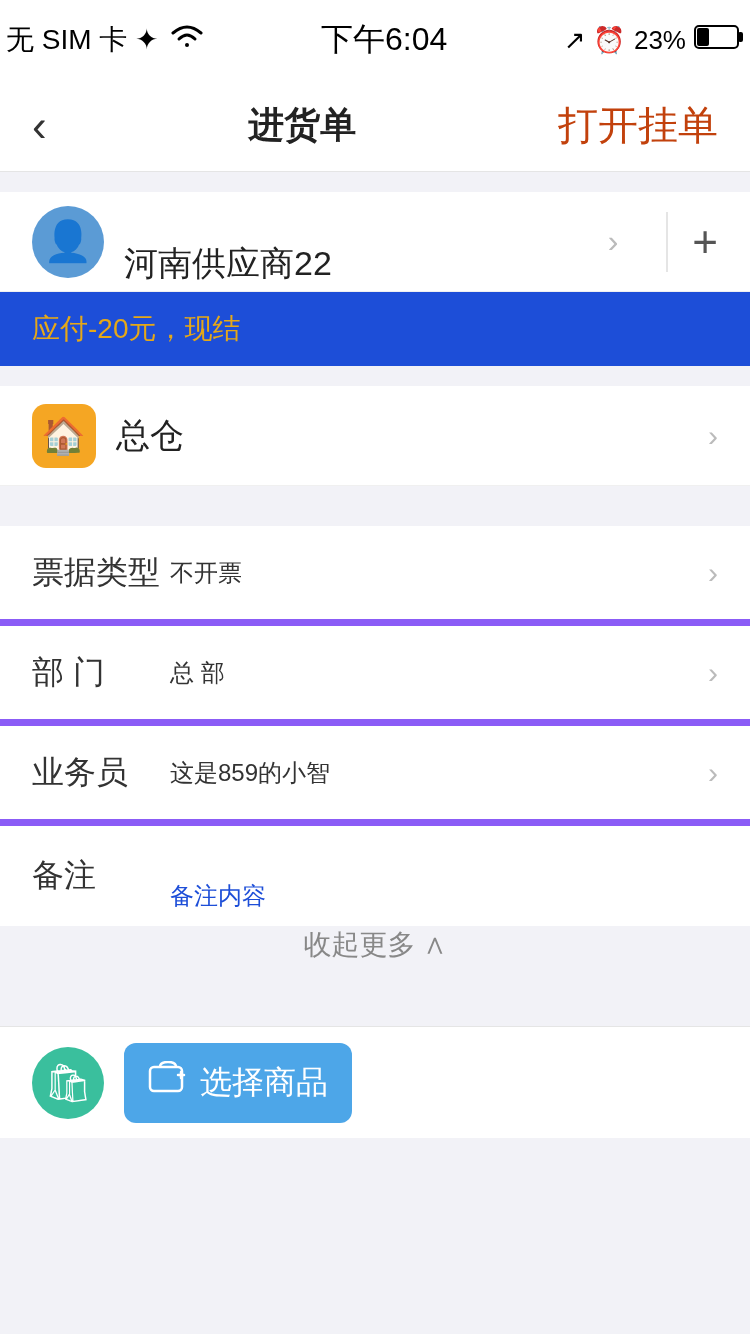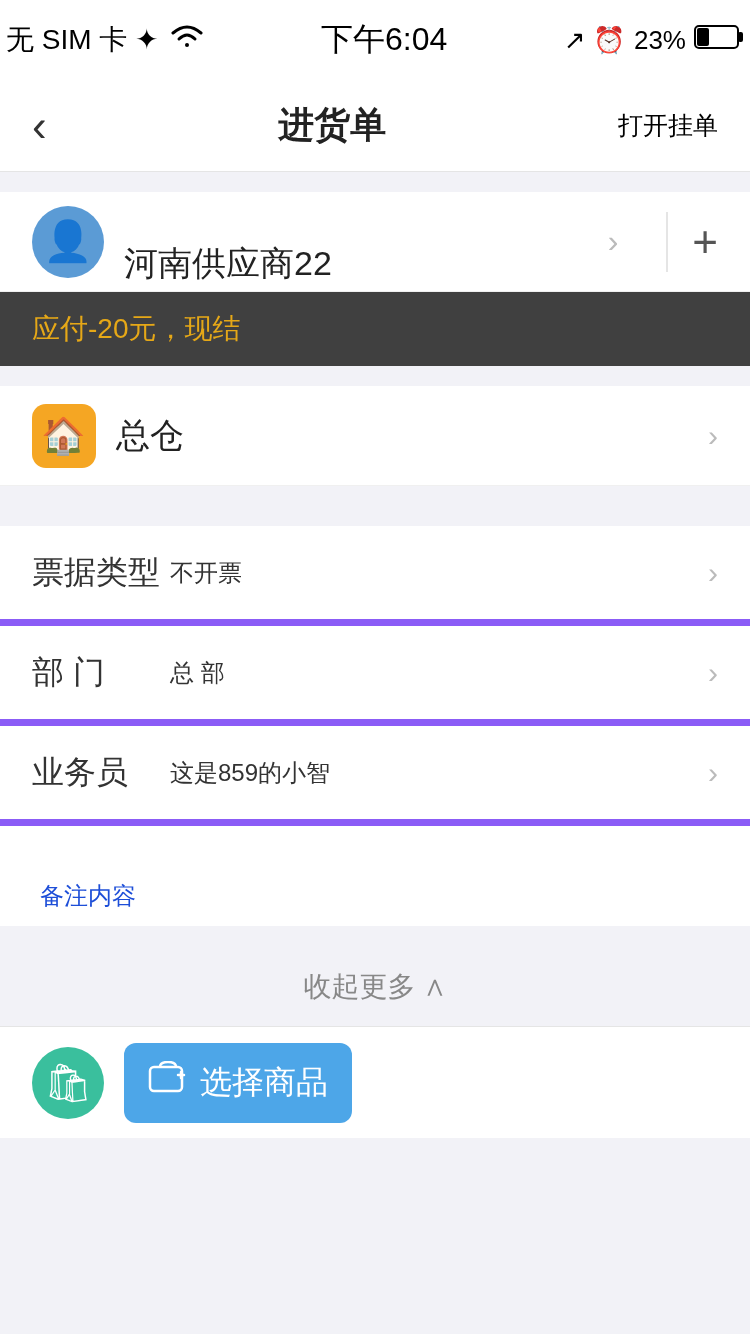--- a/index.html
+++ b/index.html
@@ -45,22 +45,22 @@
       color: #333;
       cursor: pointer;
       line-height: 1;
     }
     .nav-title {
       font-size: 36px;
       font-weight: 600;
       color: #222;
     }
     .nav-action {
-      font-size: 25px;
-      color: #000000;
+      font-size: 40px;
+      color: #c2410c;
       cursor: pointer;
     }
 
     
     .section-gap {
       height: 20px;
       background: #f2f2f7;
     }
 
     
@@ -105,21 +105,21 @@
       margin: 0 24px;
     }
     .plus-btn {
       font-size: 44px;
       color: #555;
       line-height: 1;
     }
 
     
     .notice-bar {
-      background: #404040;
+      background: #1d4ed8;
       padding: 18px 32px;
       font-size: 28px;
       color: #e6a817;
     }
 
     
     .form-section {
       background: #fff;
       margin-top: 20px;
     }
@@ -184,21 +184,21 @@
       flex: 1;
       font-size: 34px;
       color: #222;
     }
 
     
     .collapse-row {
       background: #f2f2f7;
       height: 80px;
       display: flex;
-      align-items: flex-end;
+      align-items: flex-start;
       justify-content: center;
       cursor: pointer;
     }
     .collapse-text {
       font-size: 28px;
       color: #888;
     }
 
     
     .bottom-bar {
@@ -321,20 +321,21 @@
       <span class="row-chevron">›</span>
     </div>
 
     <div class="form-row">
       <span class="form-label">业务员</span>
       <span class="form-value">这是859的小智</span>
       <span class="row-chevron">›</span>
     </div>
 
     <div class="form-row">
+      <span class="form-label">备注</span>
       <span class="form-value placeholder">备注内容</span>
     </div>
   </div>
 
   <div class="collapse-row">
     <span class="collapse-text">收起更多 ∧</span>
   </div>
 
   <div class="section-gap"></div>
 

